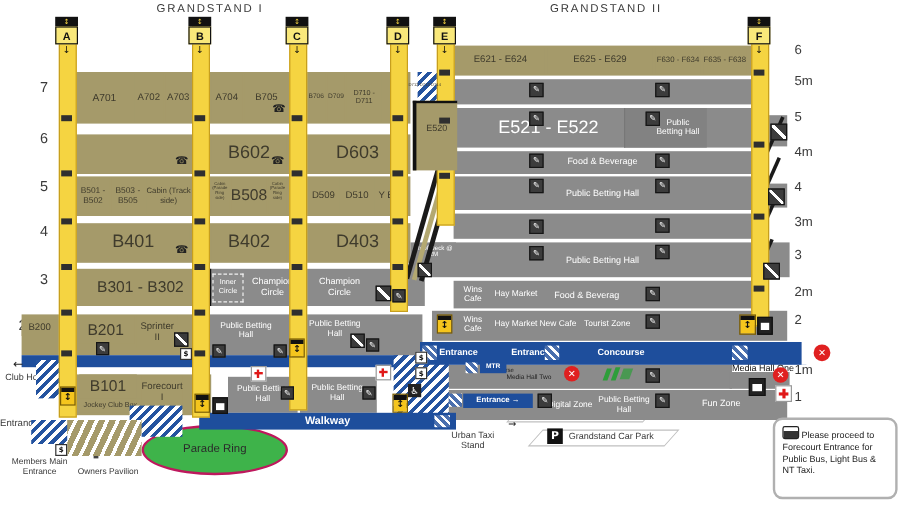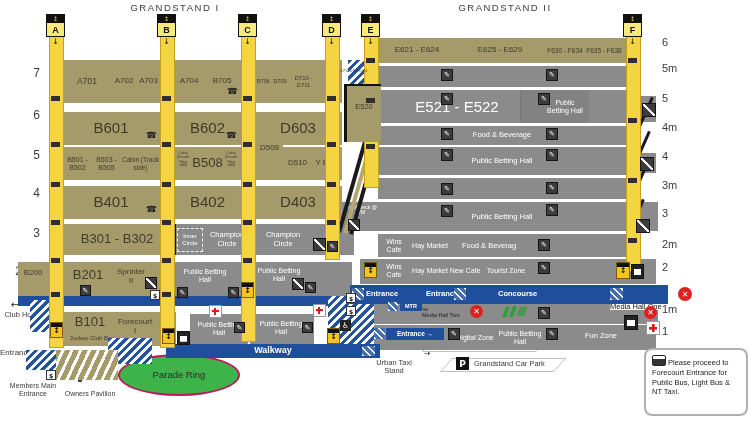--- a/index.html
+++ b/index.html
@@ -68,36 +68,35 @@
   <div class="a r tan z3" style="left:176px;top:62px;width:26px;height:39px;font-size:8px">A704</div>
   <div class="a r tan z3" style="left:204px;top:62px;width:36px;height:39px;font-size:8px">B705</div>
   <div class="a r tan z3" style="left:256px;top:62px;width:15px;height:39px;font-size:5.5px">B706</div>
   <div class="a r tan z3" style="left:273px;top:62px;width:14px;height:39px;font-size:5.5px">D709</div>
   <div class="a r tan z3" style="left:289px;top:62px;width:29px;height:39px;font-size:6px">D710 - D711</div>
   <div class="a z7" style="left:339px;top:69px;width:60px">
     <div class="scale" style="font-size:7px;transform:scale(0.5);white-space:nowrap;color:#3f3b2c">D712 D713 D714</div>
   </div>
 
   <div class="a tan2 z2" style="left:62px;top:112px;width:280px;height:33px"></div>
-  <div class="a r tan z3" style="left:64px;top:114px;width:94px;height:29px;font-size:15px">B601</div>
   <div class="a r tan z3" style="left:176px;top:114px;width:63px;height:29px;font-size:15px">B602</div>
   <div class="a r tan z3" style="left:256px;top:114px;width:84px;height:29px;font-size:15px">D603</div>
 
   <div class="a tan2 z2" style="left:62px;top:147px;width:280px;height:33px"></div>
   <div class="a r tan z3" style="left:64px;top:149px;width:27px;height:29px;font-size:7px">B501 - B502</div>
   <div class="a r tan z3" style="left:93px;top:149px;width:27px;height:29px;font-size:7px">B503 - B505</div>
   <div class="a r tan z3" style="left:122px;top:149px;width:37px;height:29px;font-size:6.5px">Cabin (Track side)</div>
   <div class="a tan z3" style="left:176px;top:149px;width:15px;height:29px">
     <div class="scale" style="width:26px;font-size:6.5px;transform:scale(0.55);margin-top:2px;color:#3f3b2c">Cabin (Parade Ring side)</div>
   </div>
   <div class="a r tan z3" style="left:193px;top:149px;width:29px;height:29px;font-size:13px">B508</div>
   <div class="a tan z3" style="left:224px;top:149px;width:15px;height:29px">
     <div class="scale" style="width:26px;font-size:6.5px;transform:scale(0.55);margin-top:2px;color:#3f3b2c">Cabin (Parade Ring side)</div>
   </div>
-  <div class="a r tan z3" style="left:256px;top:134px;width:27px;height:29px;font-size:8px">D509</div>
+  <div class="a r tan z3" style="left:256px;top:149px;width:27px;height:29px;font-size:8px">D509</div>
   <div class="a r tan z3" style="left:285px;top:149px;width:25px;height:29px;font-size:8px">D510</div>
   <div class="a r tan z3" style="left:312px;top:149px;width:28px;height:29px;font-size:8px">Y Box</div>
 
   <div class="a tan2 z2" style="left:62px;top:186px;width:280px;height:33px"></div>
   <div class="a r tan z3" style="left:64px;top:188px;width:94px;height:29px;font-size:15px">B401</div>
   <div class="a r tan z3" style="left:176px;top:188px;width:63px;height:29px;font-size:15px">B402</div>
   <div class="a r tan z3" style="left:256px;top:188px;width:84px;height:29px;font-size:15px">D403</div>
 
   <div class="a r tan z2" style="left:62px;top:224px;width:110px;height:31px;font-size:13px">B301 - B302</div>
   <div class="a gray z2" style="left:174px;top:224px;width:178px;height:31px;border-left:2px solid #111"></div>

